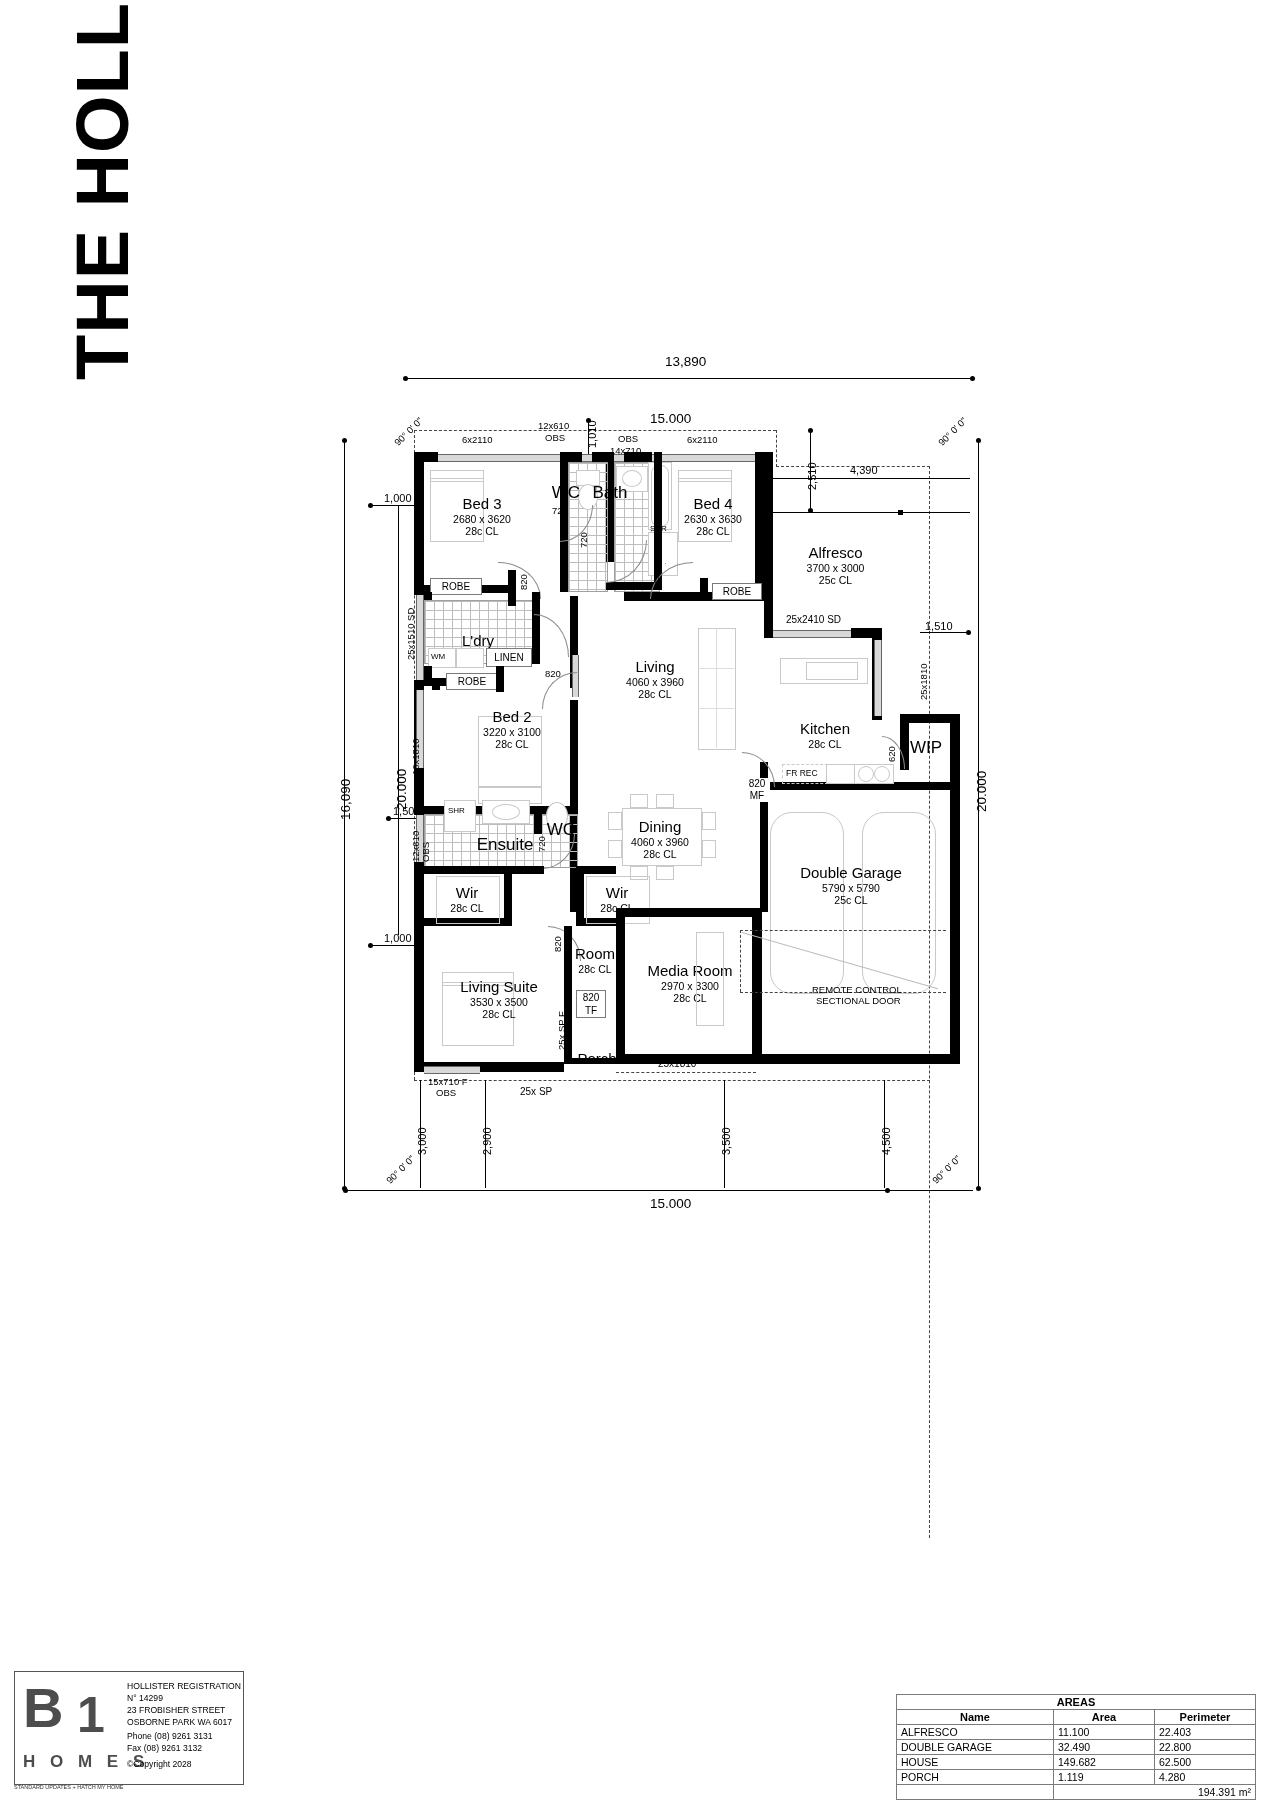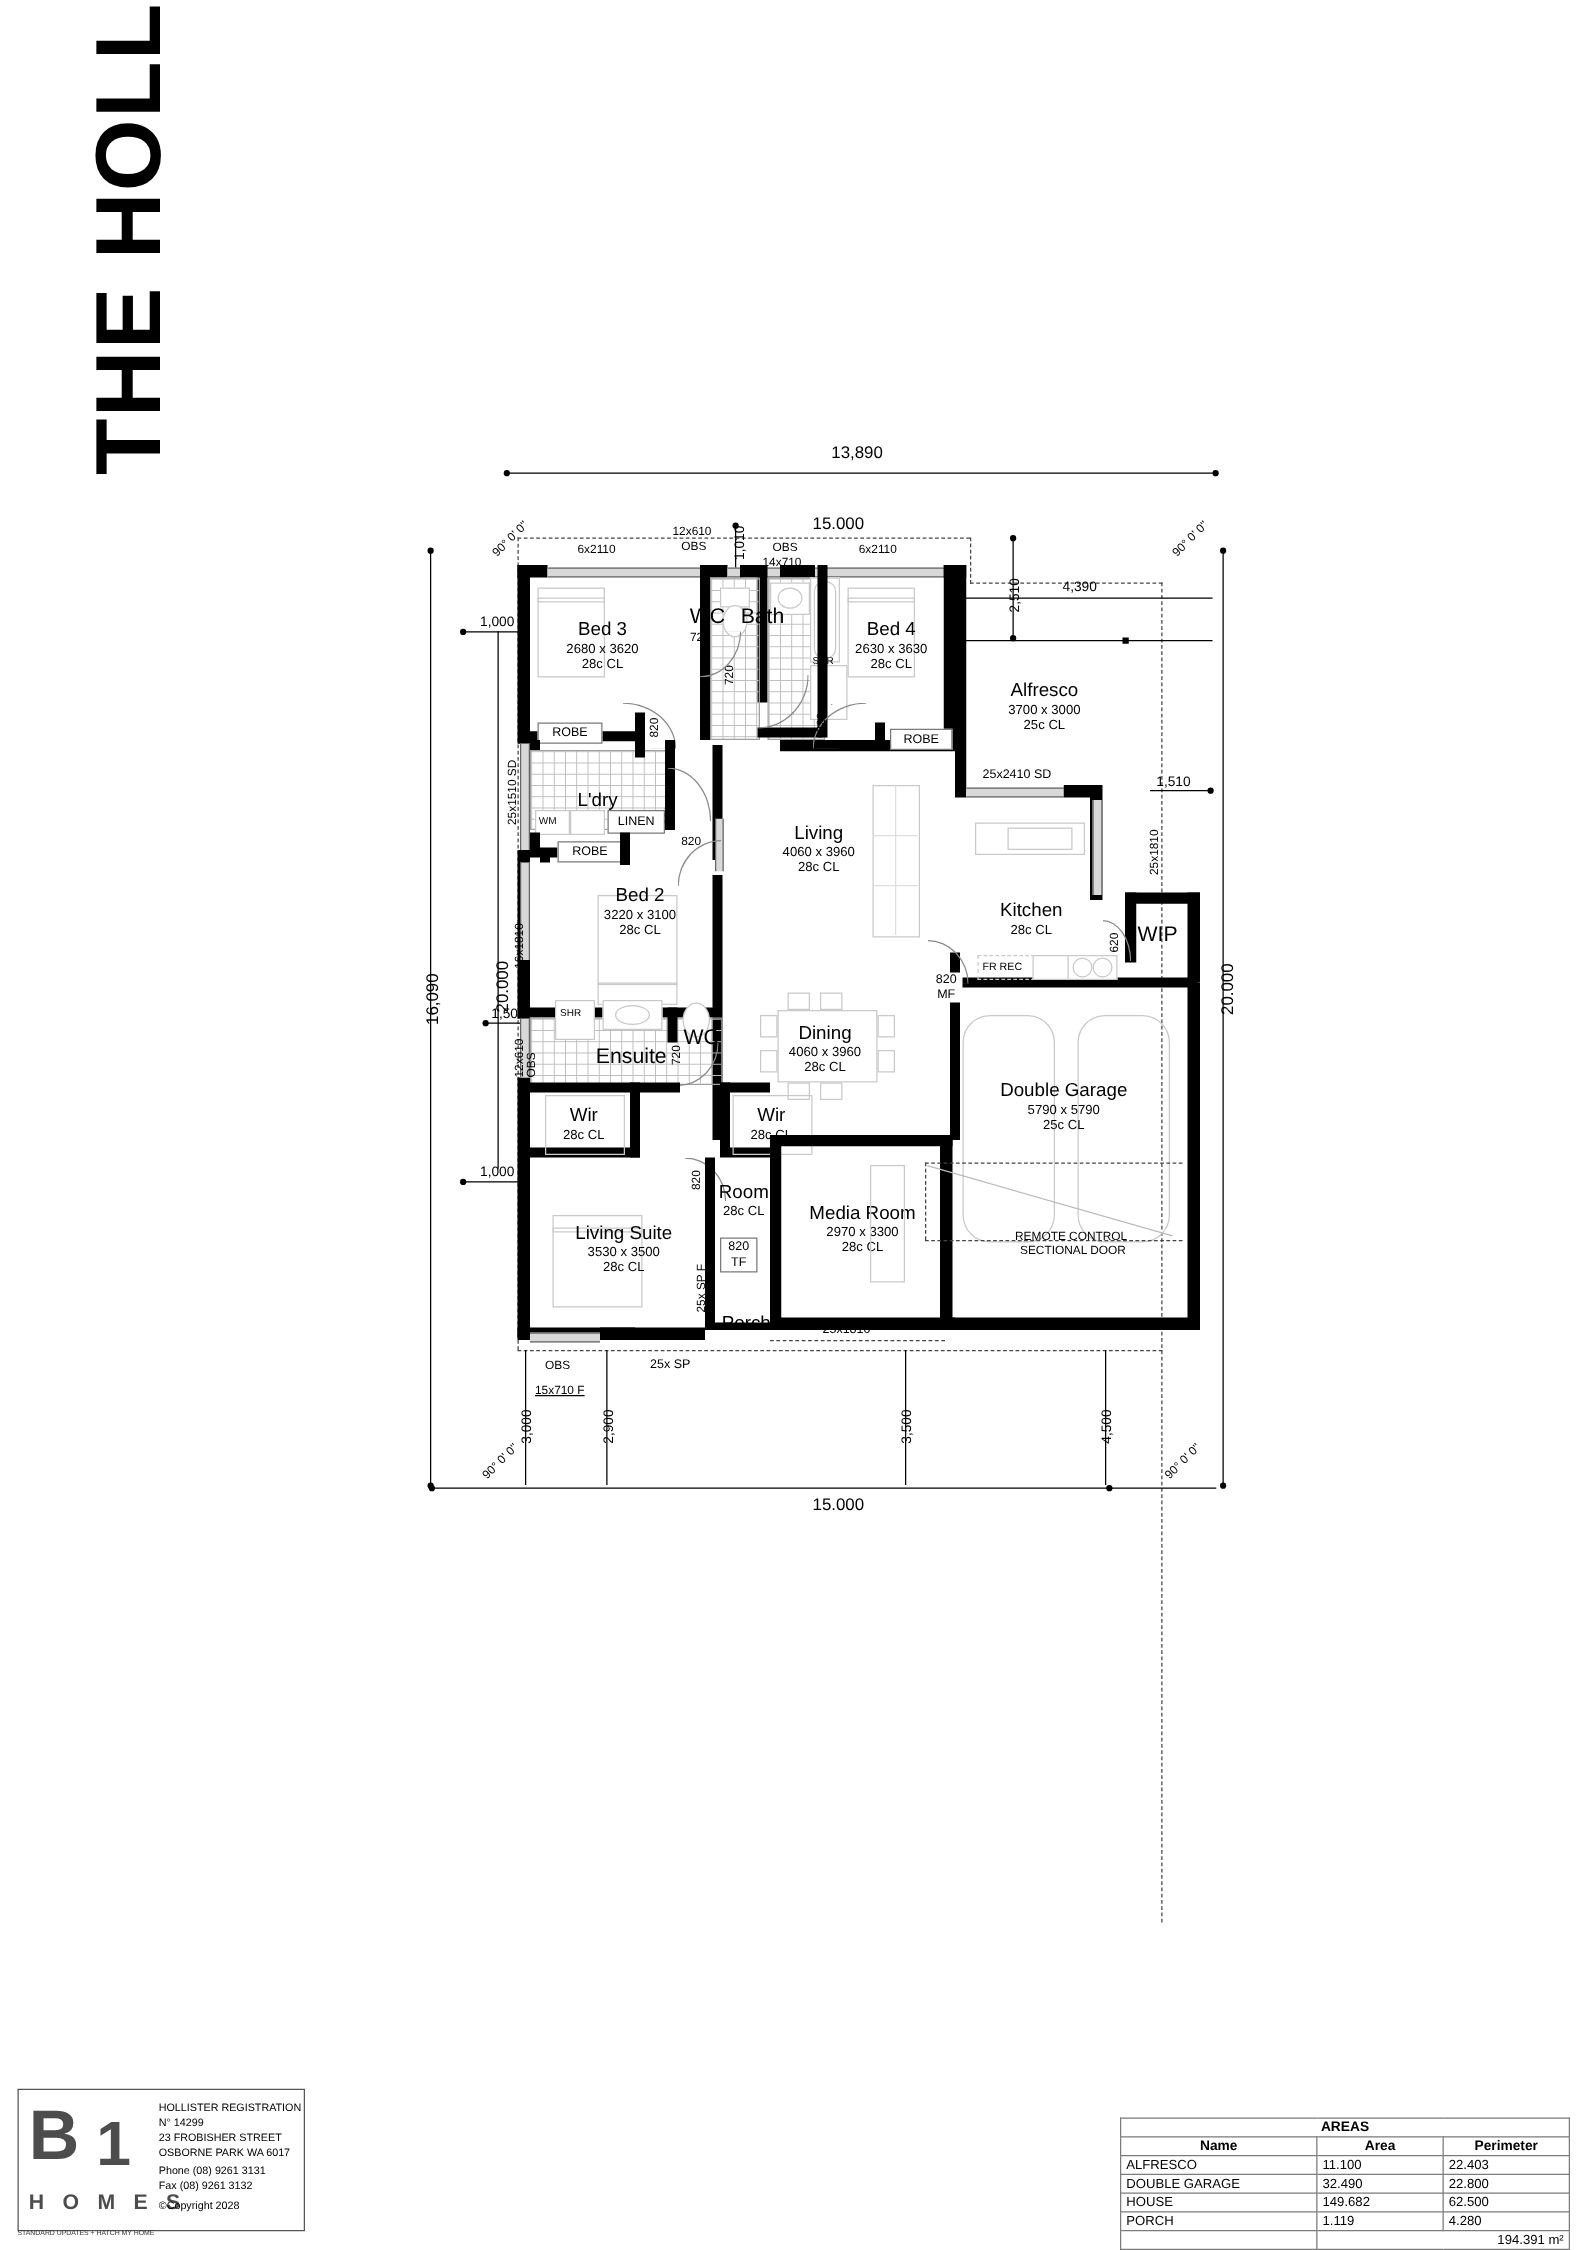--- a/index.html
+++ b/index.html
@@ -304,21 +304,21 @@
 <div class="wall" style="left:414px;top:1062px;width:150px;height:10px;"></div>
 <div class="glass" style="left:424px;top:1066px;width:56px;height:6px;"></div>
 <div class="wall" style="left:480px;top:1062px;width:28px;height:10px;"></div>
 <div class="furn" style="left:442px;top:982px;width:70px;height:62px;"></div>
 <div class="furn" style="left:442px;top:972px;width:70px;height:12px;"></div>
 <div class="rlabel" style="left:440px;top:978px;width:118px;">
   <div class="rname">Living Suite</div>
   <div class="rdim">3530 x 3500</div>
   <div class="rdim">28c CL</div>
 </div>
-<div class="tag" style="left:428px;top:1107px;text-decoration:underline;">15x710 F</div>
+<div class="tag" style="left:428px;top:1076px;">15x710 F</div>
 <div class="tag" style="left:436px;top:1087px;">OBS</div>
 
 <div class="wall" style="left:564px;top:926px;width:8px;height:136px;"></div>
 <div class="rlabel" style="left:566px;top:945px;width:58px;">
   <div class="rname">Room</div>
   <div class="rdim">28c CL</div>
 </div>
 <div class="boxlab" style="left:576px;top:990px;width:28px;height:26px;line-height:13px;">
   <span>820</span><br>
   <span>TF</span>

